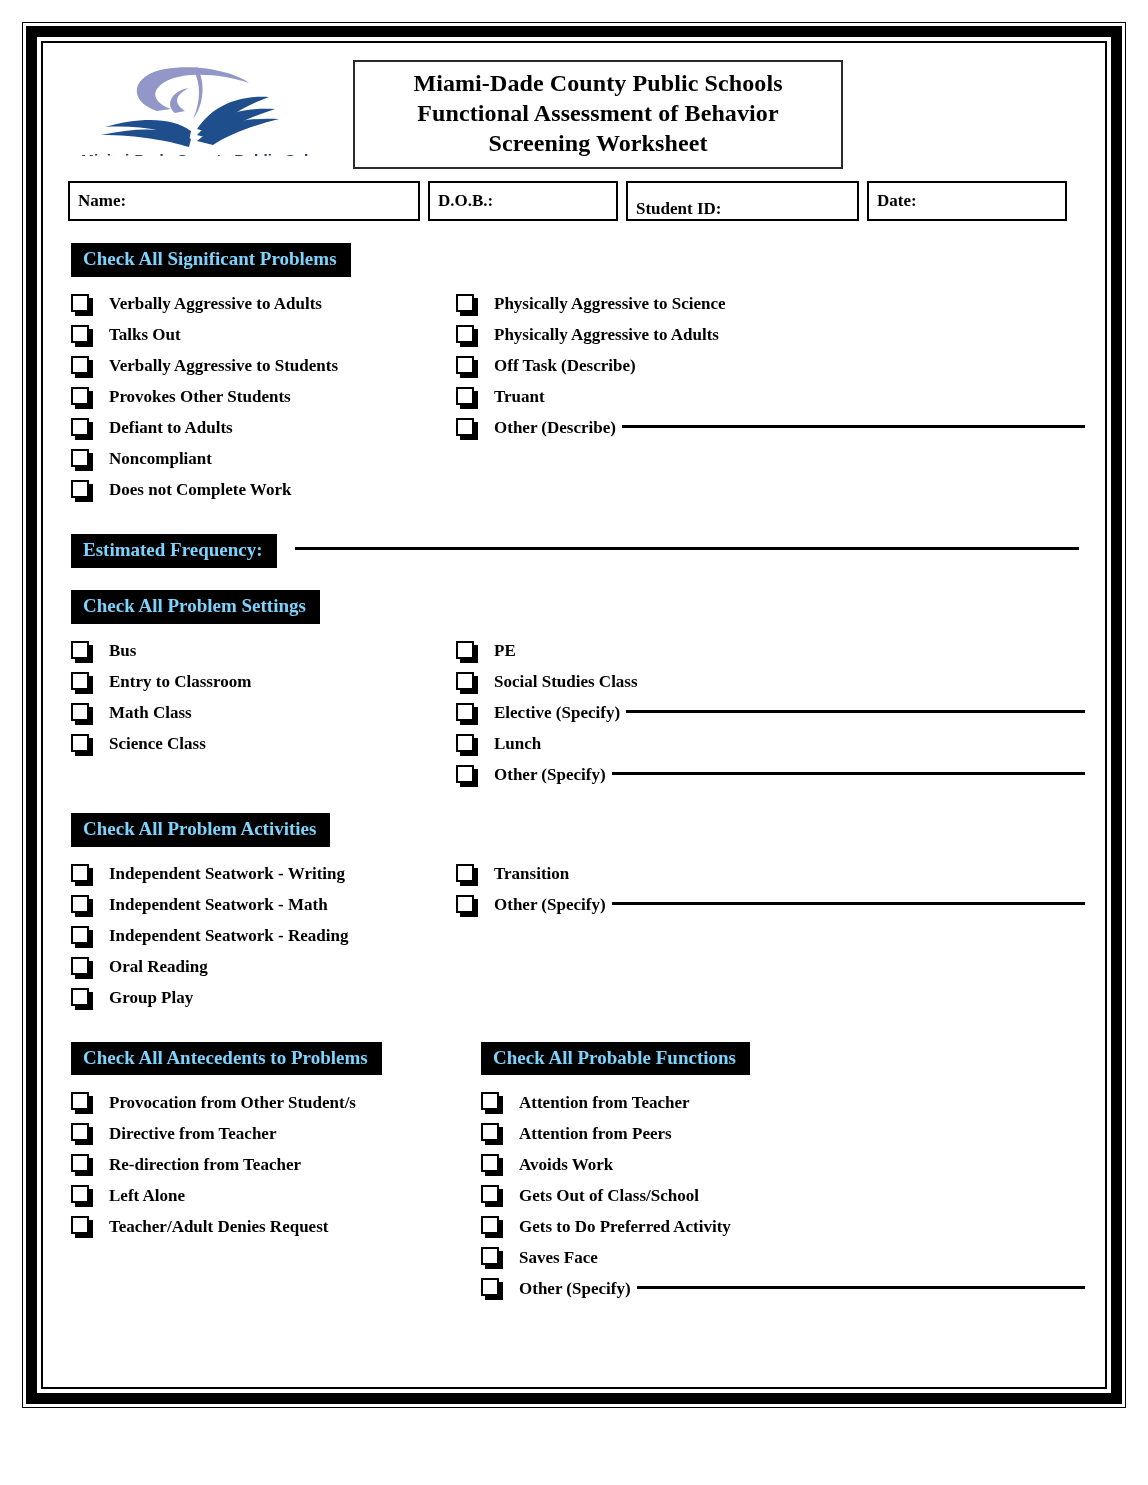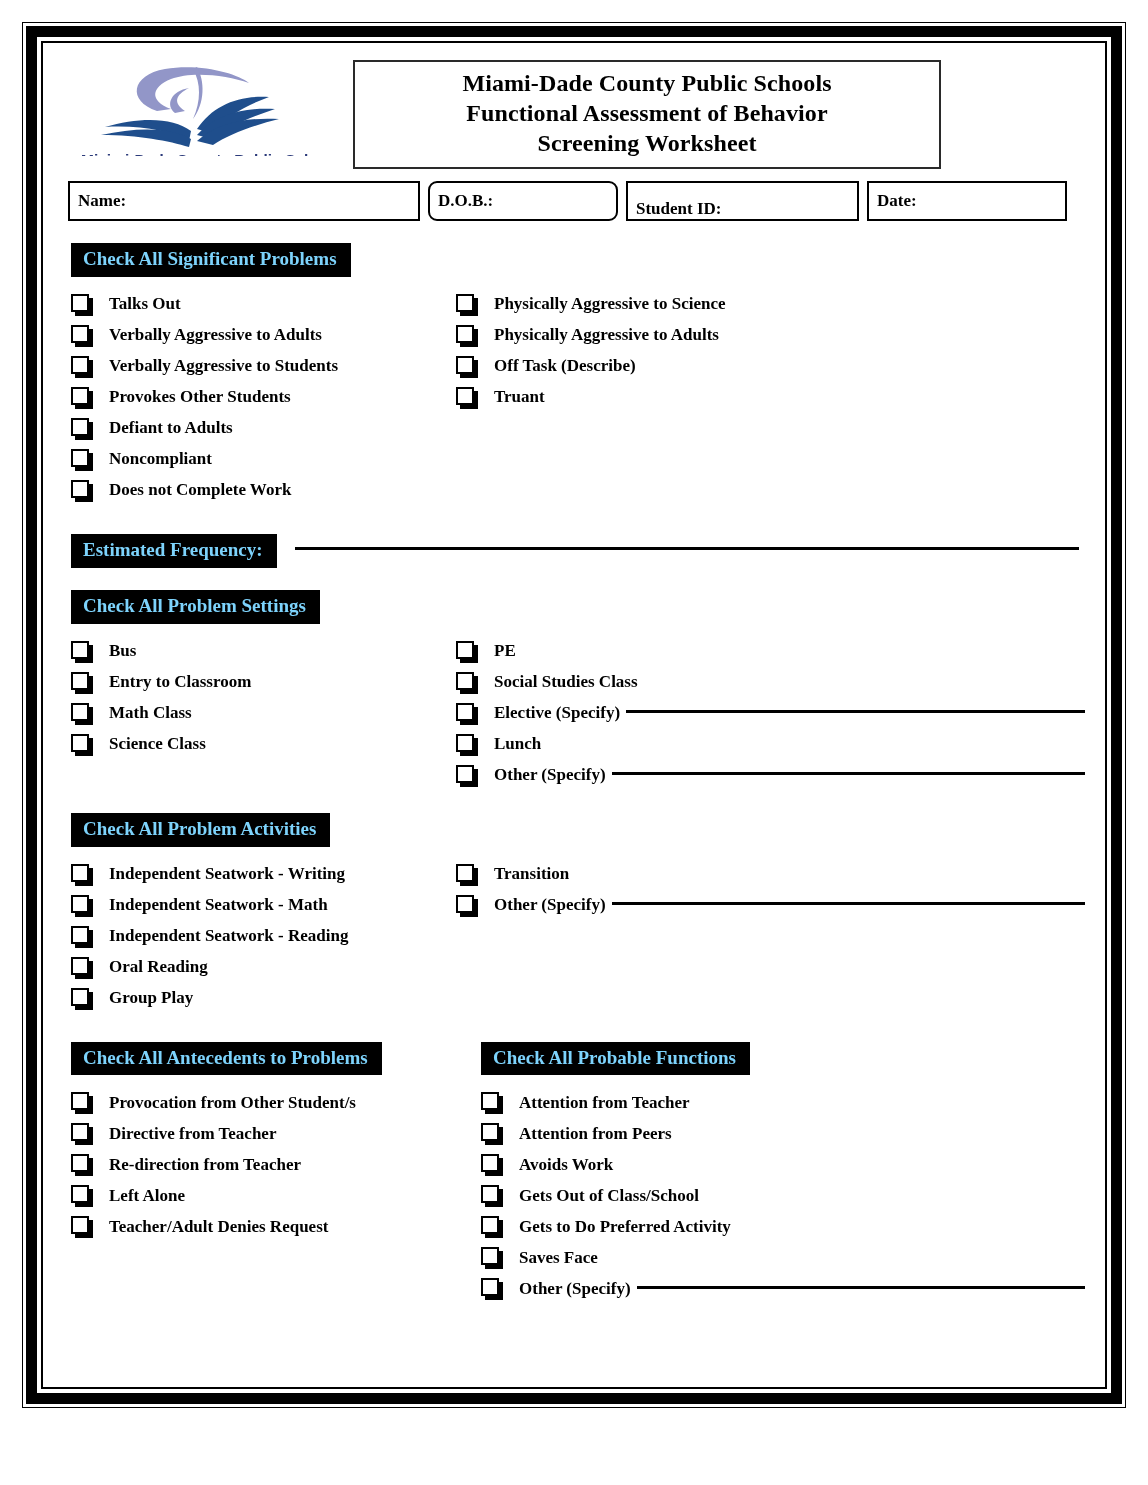--- a/index.html
+++ b/index.html
@@ -60,21 +60,21 @@
   }
   .logo-wrap {
     width: 262px;
     padding-left: 16px;
     padding-top: 4px;
     box-sizing: border-box;
   }
   .logo-svg { display:block; }
   .title-box {
     border: 2px solid #2a2a2a;
-    width: 588px;
+    width: 490px;
     margin-left: 28px;
     margin-top: 3px;
     padding: 7px 10px 9px 10px;
     box-sizing: border-box;
     text-align: center;
   }
   .title-line {
     font-size: 24px;
     font-weight: bold;
     line-height: 1.24;
@@ -93,21 +93,21 @@
     height: 40px;
     box-sizing: border-box;
     display: flex;
     align-items: center;
     padding-left: 8px;
     font-size: 17px;
     font-weight: bold;
     margin-right: 8px;
   }
   .id-name  { width: 352px; }
-  .id-dob   { width: 190px; border-radius: 9px; }
+  .id-dob   { width: 190px; }
   .id-sid   { width: 233px; align-items: flex-end; }
   .id-date  { width: 200px; margin-right: 0; }
 
   
   .bar {
     display: inline-block;
     background: #000;
     color: #7dd3fc;
     font-weight: bold;
     font-size: 19px;
@@ -255,28 +255,28 @@
        </div>
      </div>
 
      <div class="bar-row">
        <div class="bar">Check All Significant Problems</div>
      </div>
      <div class="cols">
        <div class="col-left">
               <div class="chk-row">
                 <span class="cbox"></span>
+                <span class="chk-label">Verbally Aggressive to Adults</span>
+              </div>
+              <div class="chk-row">
+                <span class="cbox"></span>
                 <span class="chk-label">Talks Out</span>
               </div>
               <div class="chk-row">
                 <span class="cbox"></span>
-                <span class="chk-label">Verbally Aggressive to Adults</span>
-              </div>
-              <div class="chk-row">
-                <span class="cbox"></span>
                 <span class="chk-label">Verbally Aggressive to Students</span>
               </div>
               <div class="chk-row">
                 <span class="cbox"></span>
                 <span class="chk-label">Provokes Other Students</span>
               </div>
               <div class="chk-row">
                 <span class="cbox"></span>
                 <span class="chk-label">Defiant to Adults</span>
               </div>
@@ -298,20 +298,25 @@
                 <span class="cbox"></span>
                 <span class="chk-label">Physically Aggressive to Adults</span>
               </div>
               <div class="chk-row">
                 <span class="cbox"></span>
                 <span class="chk-label">Off Task (Describe)</span>
               </div>
               <div class="chk-row">
                 <span class="cbox"></span>
                 <span class="chk-label">Truant</span>
+              </div>
+              <div class="chk-row">
+                <span class="cbox"></span>
+                <span class="chk-label">Other (Describe)</span>
+                <span class="fill-line"></span>
               </div>
             </div>
      </div>
 
      <div class="freq-row">
        <div class="bar">Estimated Frequency:</div>
        <div class="freq-line"></div>
      </div>
 
      <div class="bar-row">

